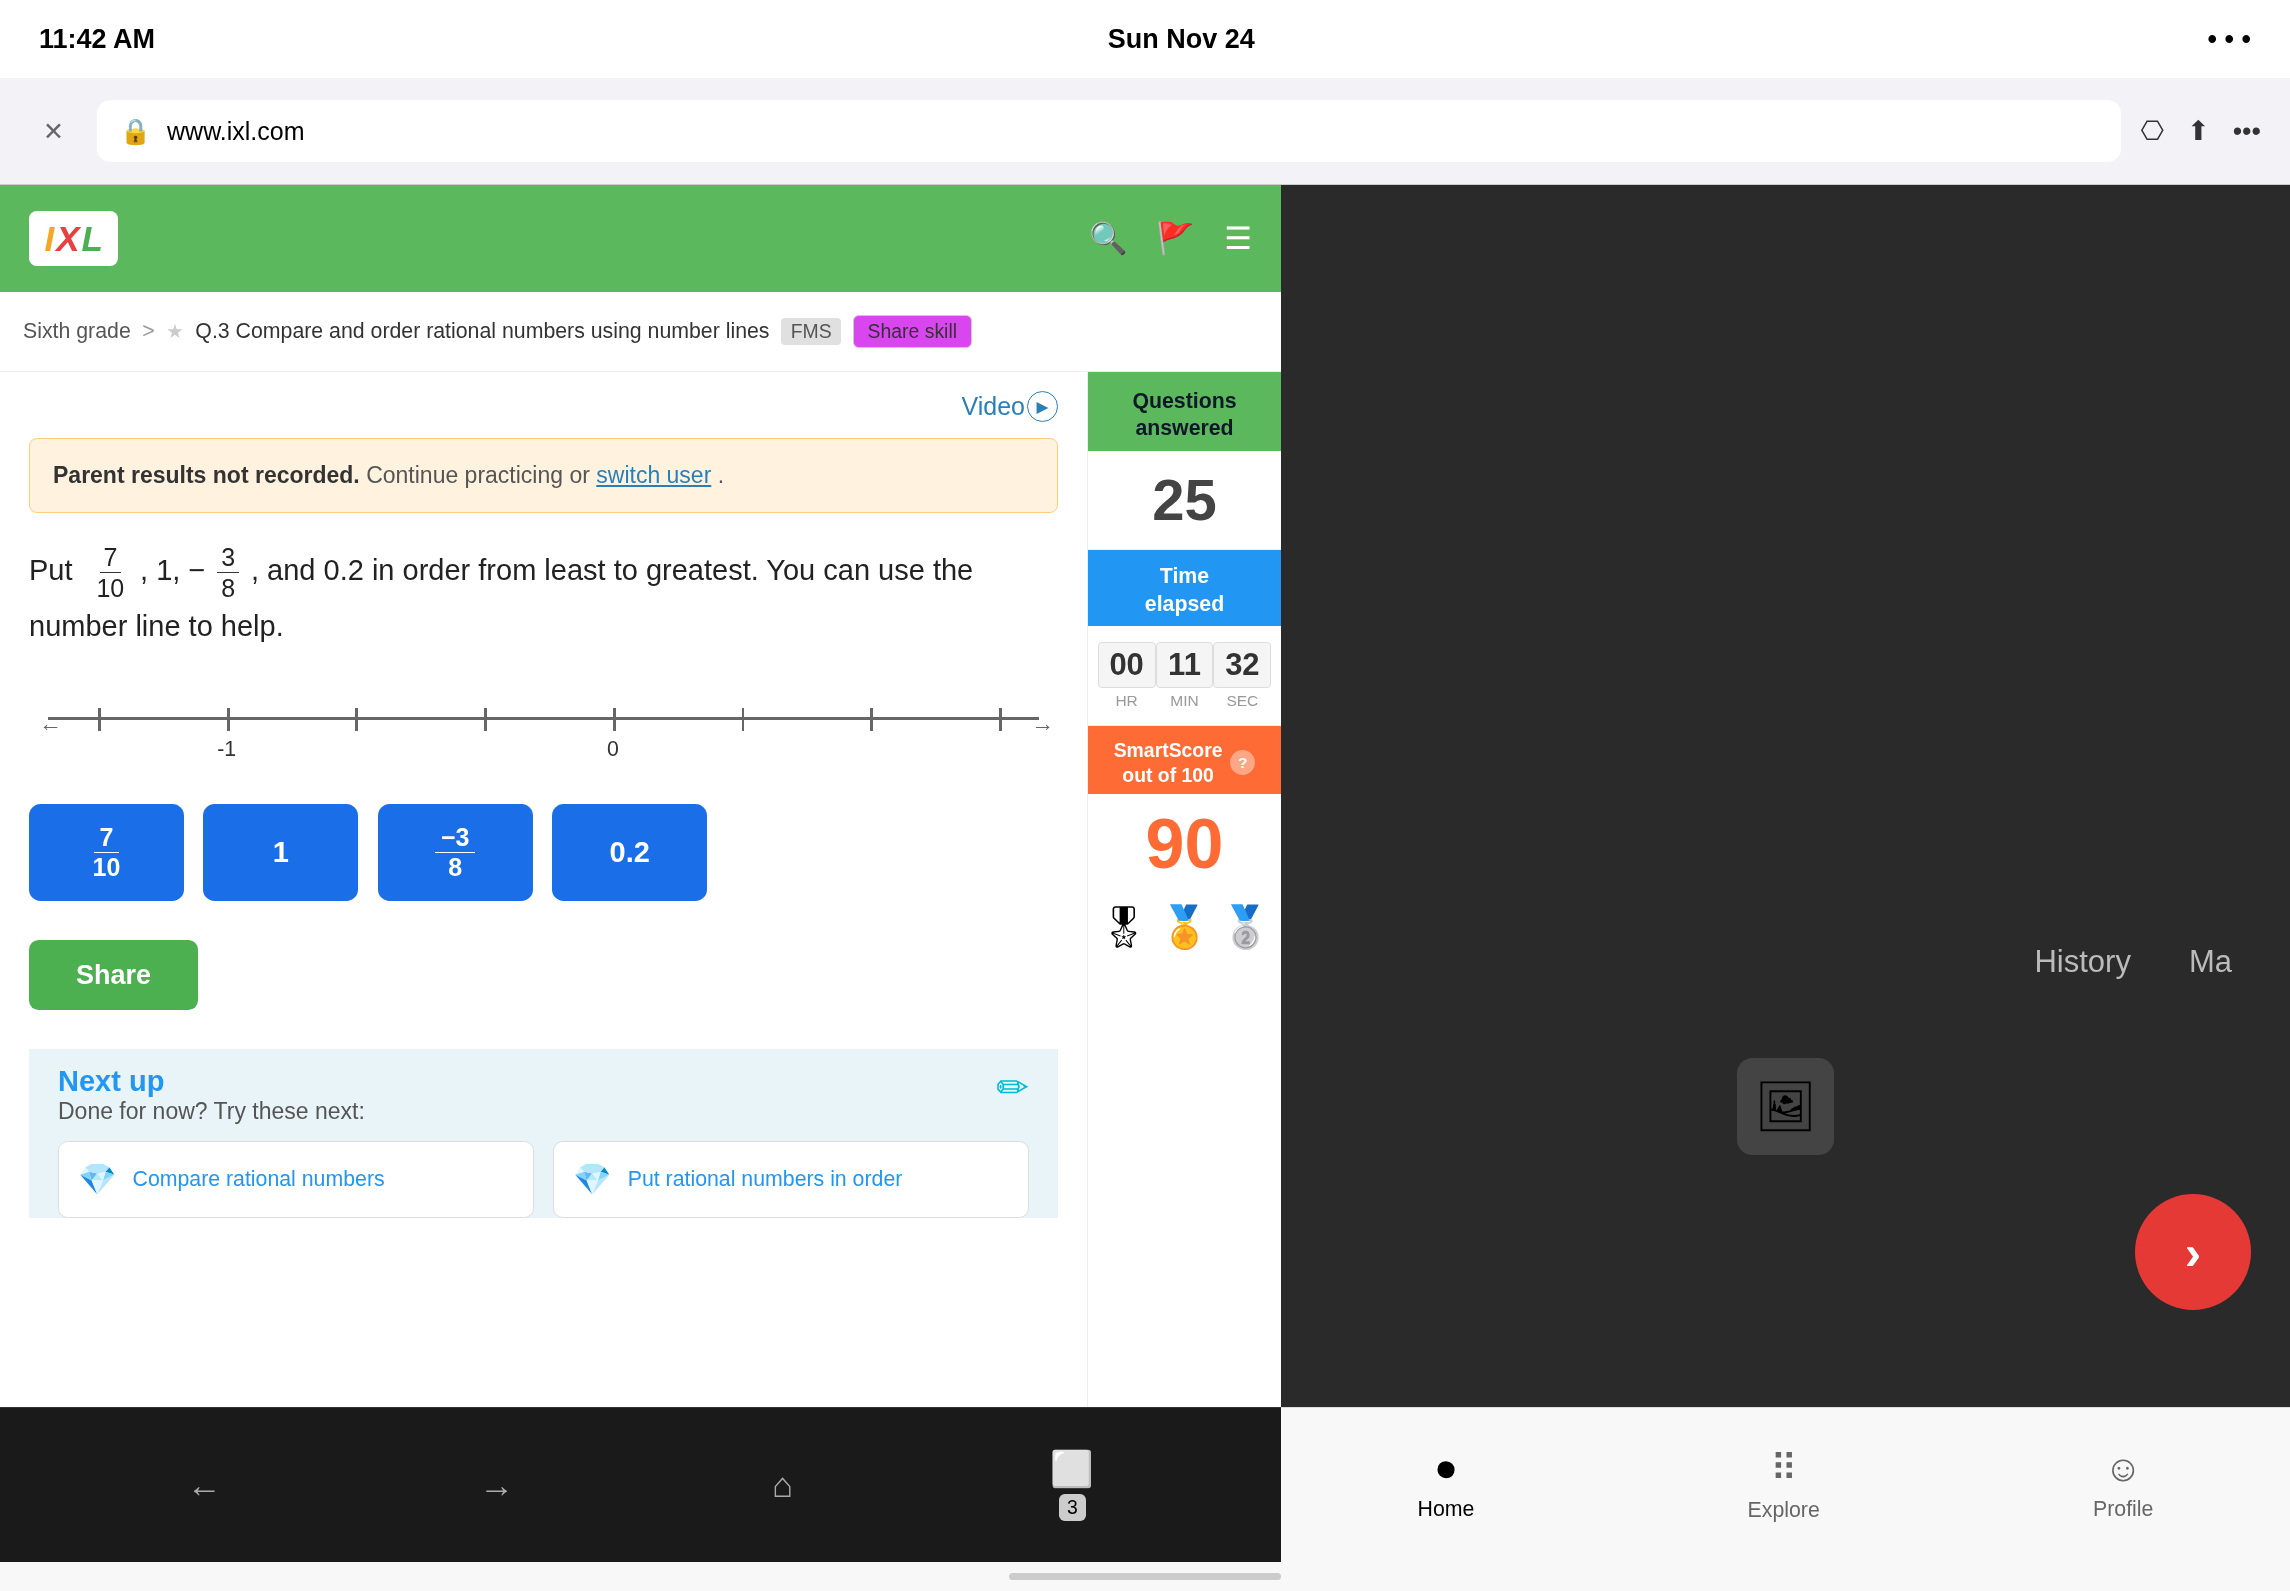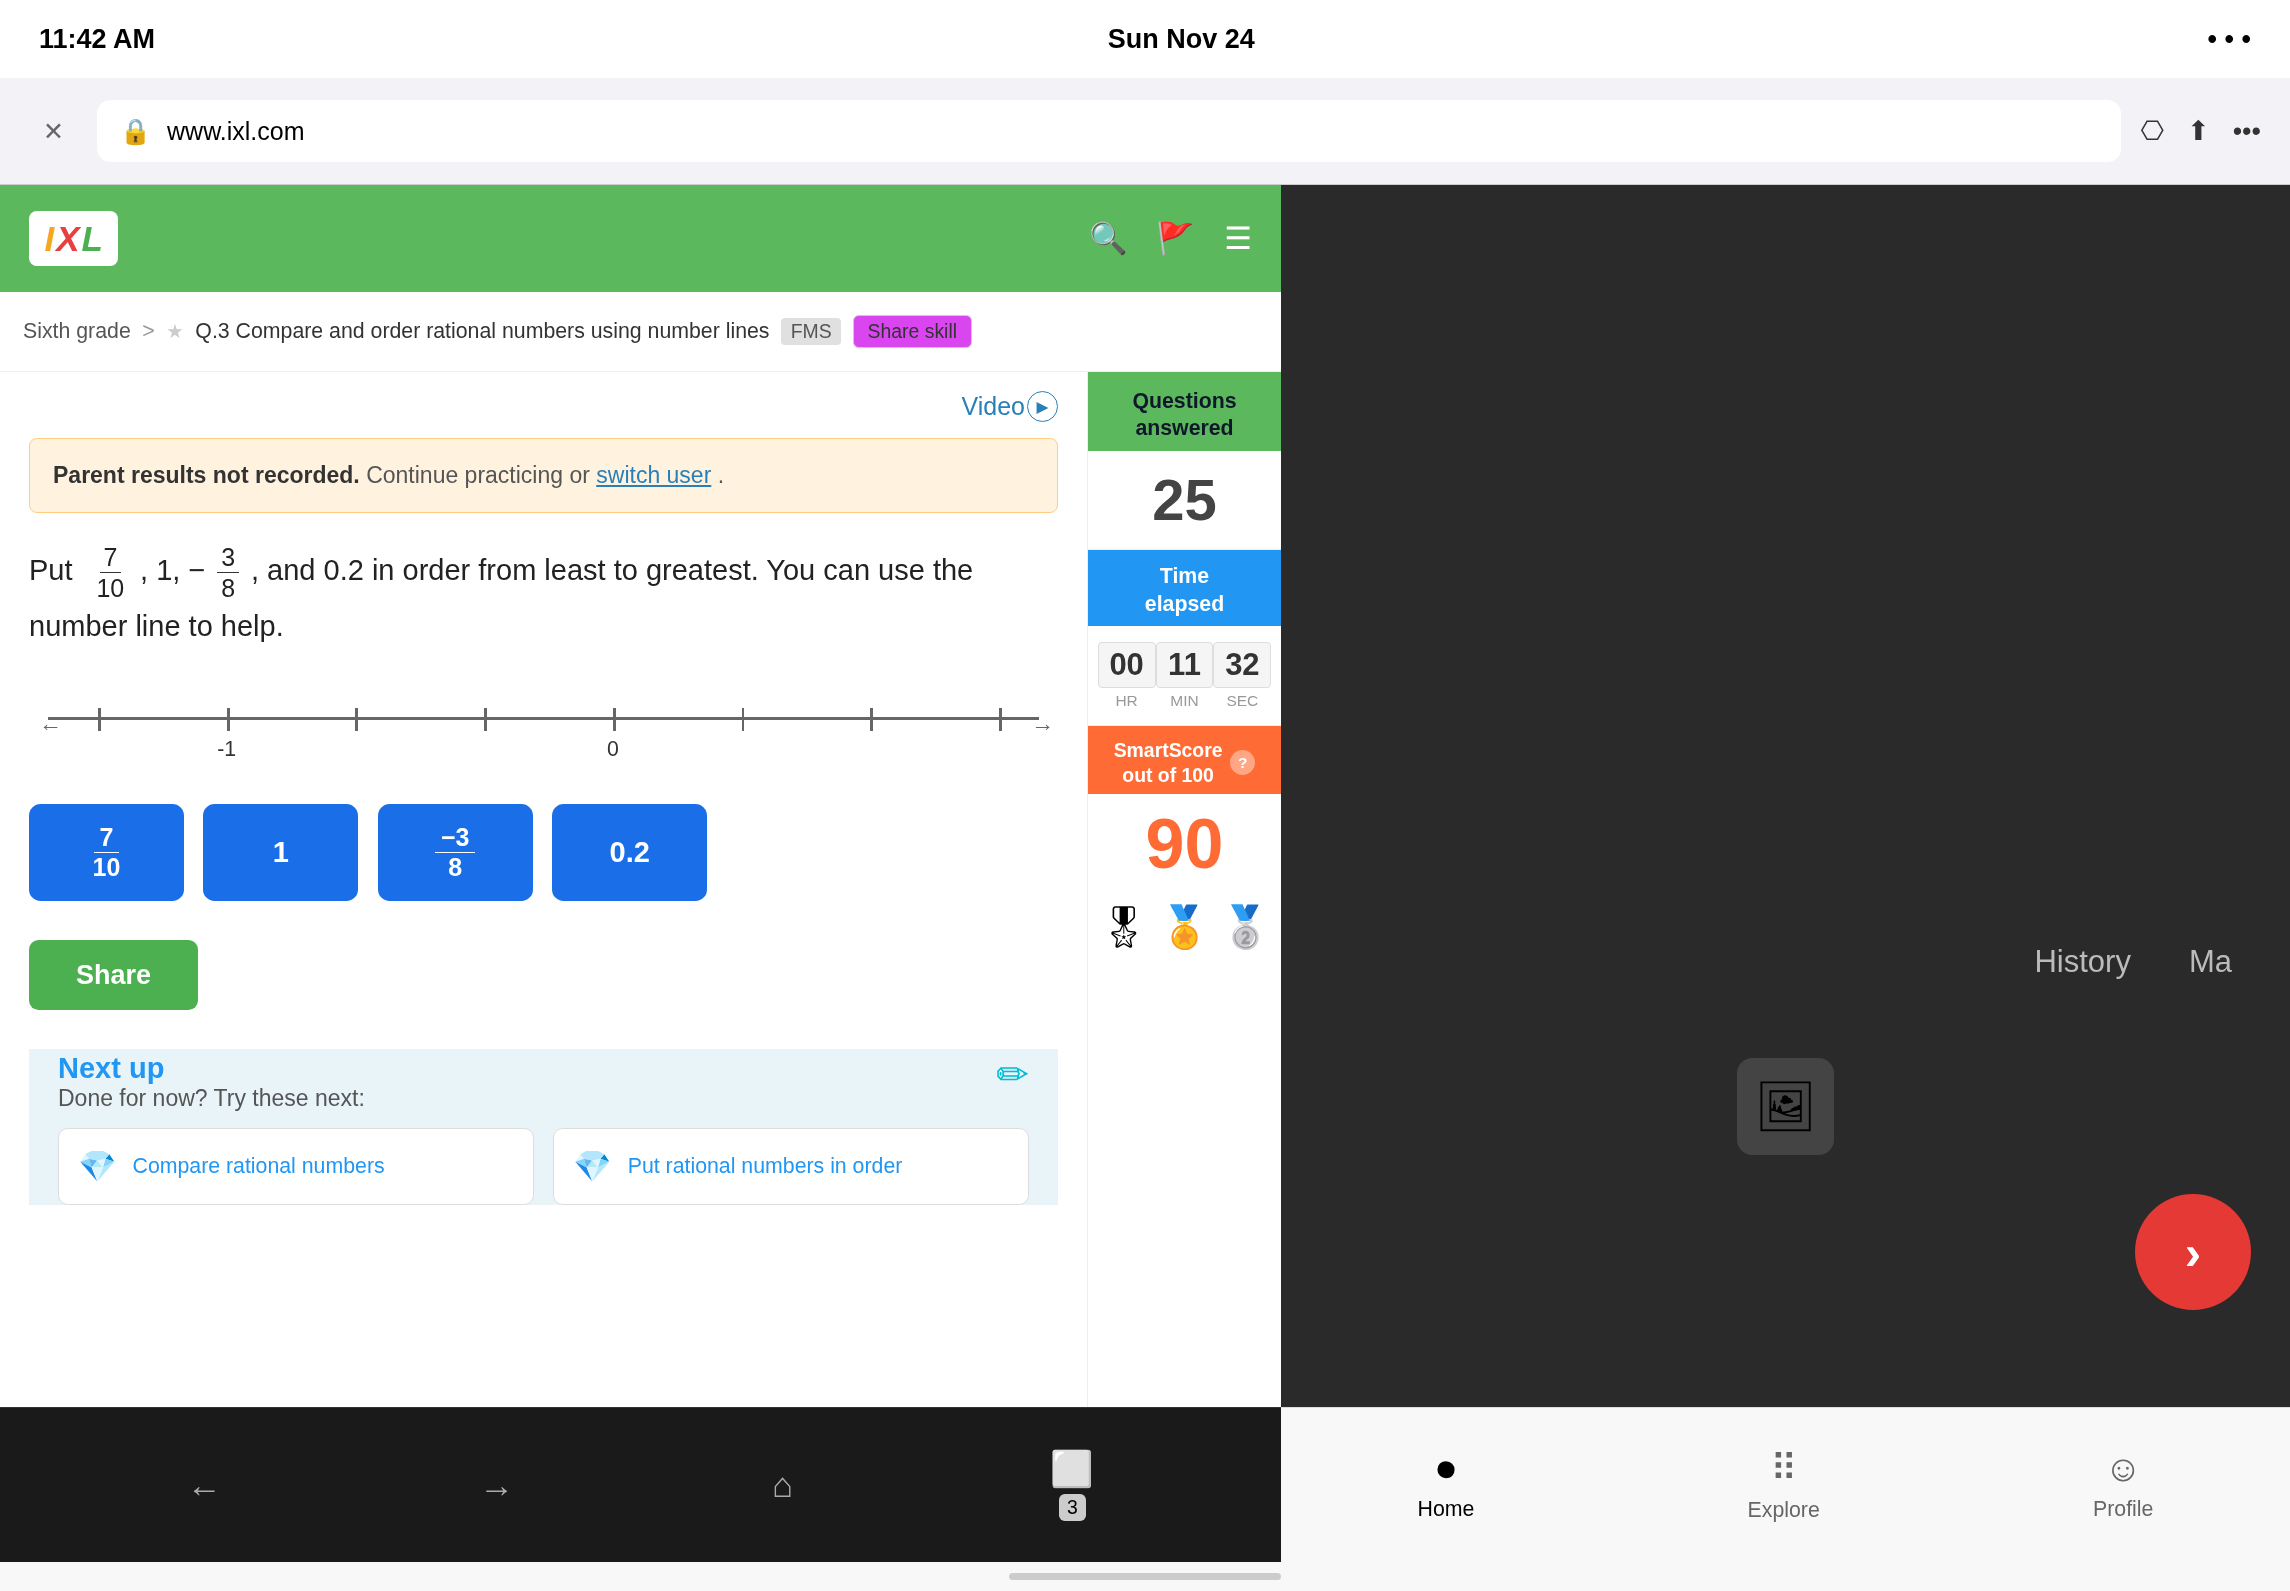--- a/index.html
+++ b/index.html
@@ -381,21 +381,21 @@
       justify-content: center;
       gap: 9.7px;
       padding: 9.7px 0;
     }
     .medal {
       font-size: 41px;
     }
 
     
     .next-up-section {
-      padding: 3px 29px 0;
+      padding: 16px 29px 0;
       background: #e8f4f8;
     }
     .next-up-header {
       display: flex;
       justify-content: space-between;
       align-items: flex-start;
       margin-bottom: 15.5px;
     }
     .next-up-title {
       color: #2196f3;

